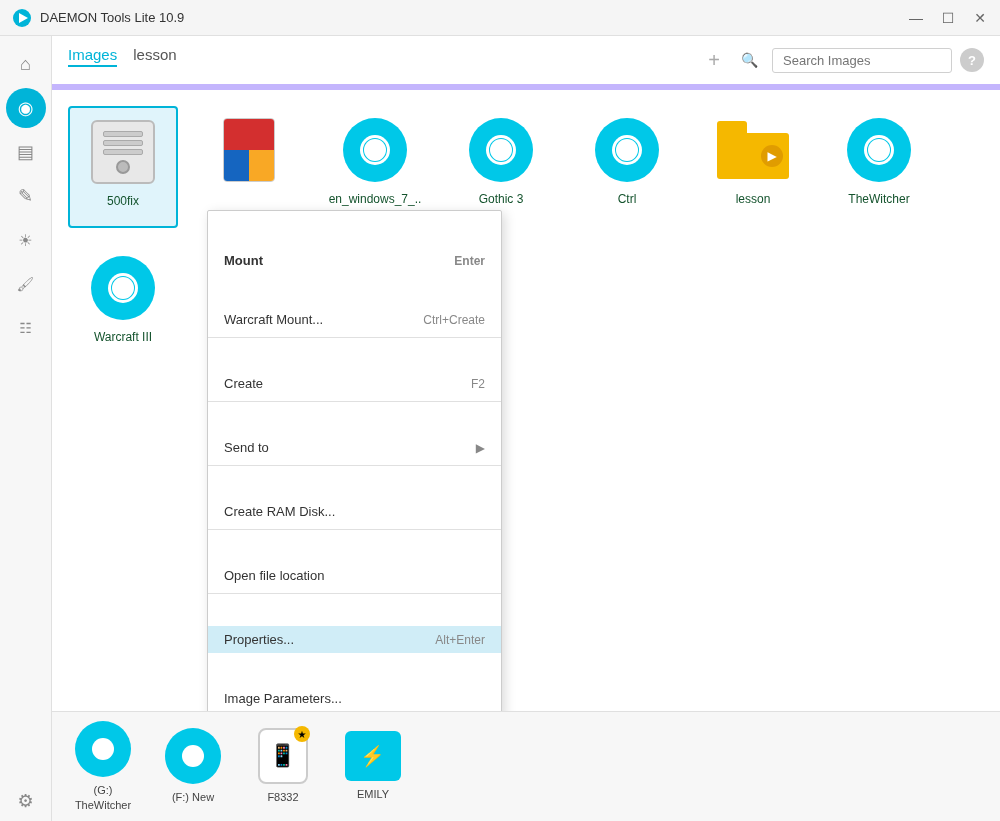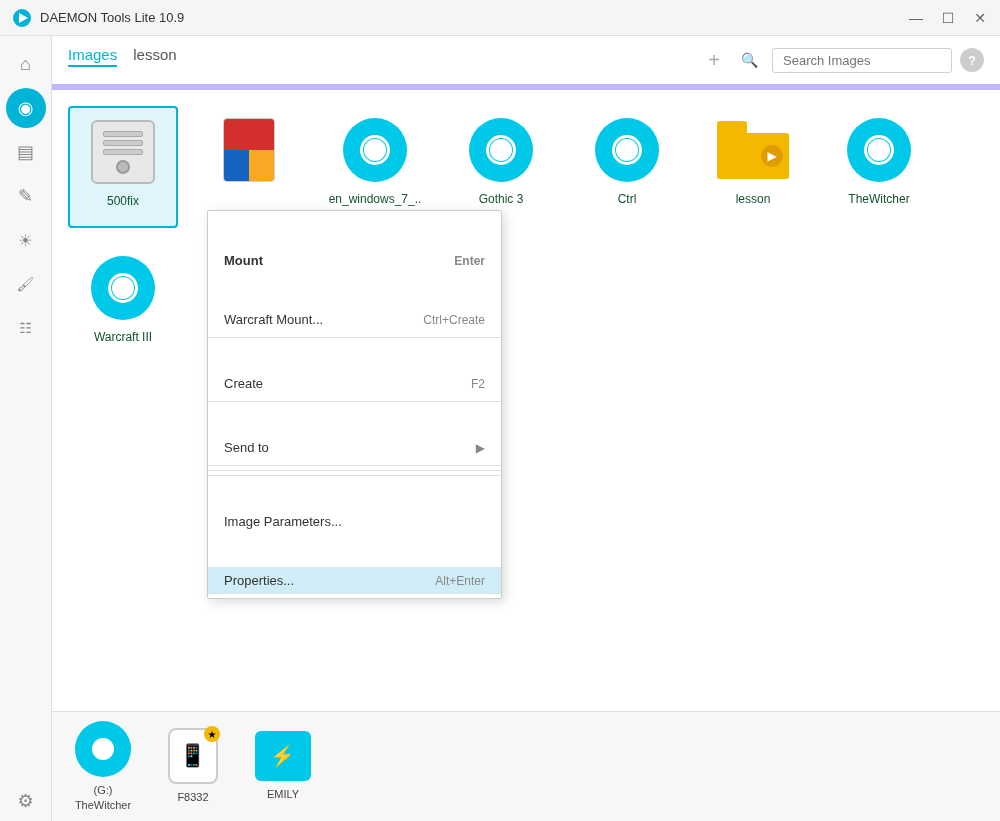--- a/index.html
+++ b/index.html
@@ -483,42 +483,52 @@
         <div class="menu-item">
           <span>Create</span>
           <span class="shortcut">F2</span>
         </div>
         <div class="menu-separator"></div>
         <div class="menu-item">
           <span>Send to</span>
           <span class="arrow">▶</span>
         </div>
         <div class="menu-separator"></div>
-        <div class="menu-separator"></div>
+        <div class="menu-item">
+          <span>Create RAM Disk...</span>
+        </div>
         <div class="menu-separator"></div>
         <div class="menu-item">
-          <span>Image Parameters...</span>
-        </div>
+          <span>Open file location</span>
+        </div>
+        <div class="menu-separator"></div>
         <div class="menu-item active-item">
           <span>Properties...</span>
           <span class="shortcut">Alt+Enter</span>
+        </div>
+        <div class="menu-item">
+          <span>Image Parameters...</span>
         </div>
       </div>
 
     </div>
 
     <div class="bottombar">
 
 
       <div class="bottom-item">
         <div class="bottom-disc cyan"></div>
         <span class="bottom-item-label" style="white-space:pre-line;">(G:)
 TheWitcher</span>
       </div>
 
+      <div class="bottom-item">
+        <div class="bottom-disc cyan"></div>
+        <span class="bottom-item-label" style="white-space:pre-line;">(F:) New</span>
+      </div>
 
       <div class="bottom-item">
         <div class="phone-icon">
           <span style="font-size:22px;">📱</span>
           <div class="star">★</div>
         </div>
         <span class="bottom-item-label">F8332</span>
       </div>
 
       <div class="bottom-item">

